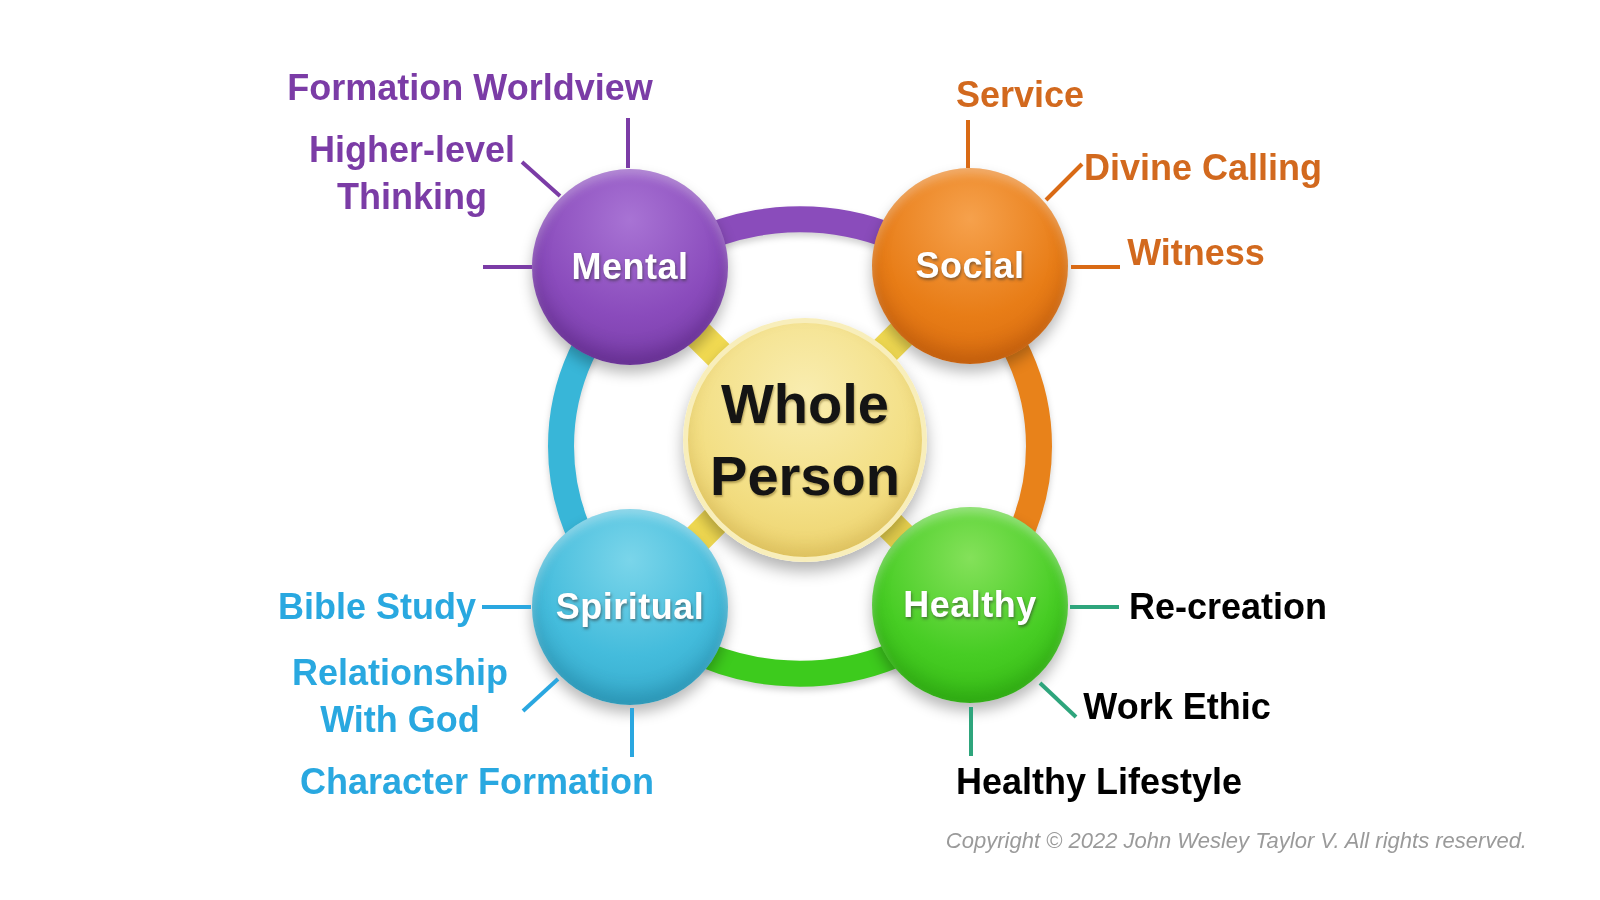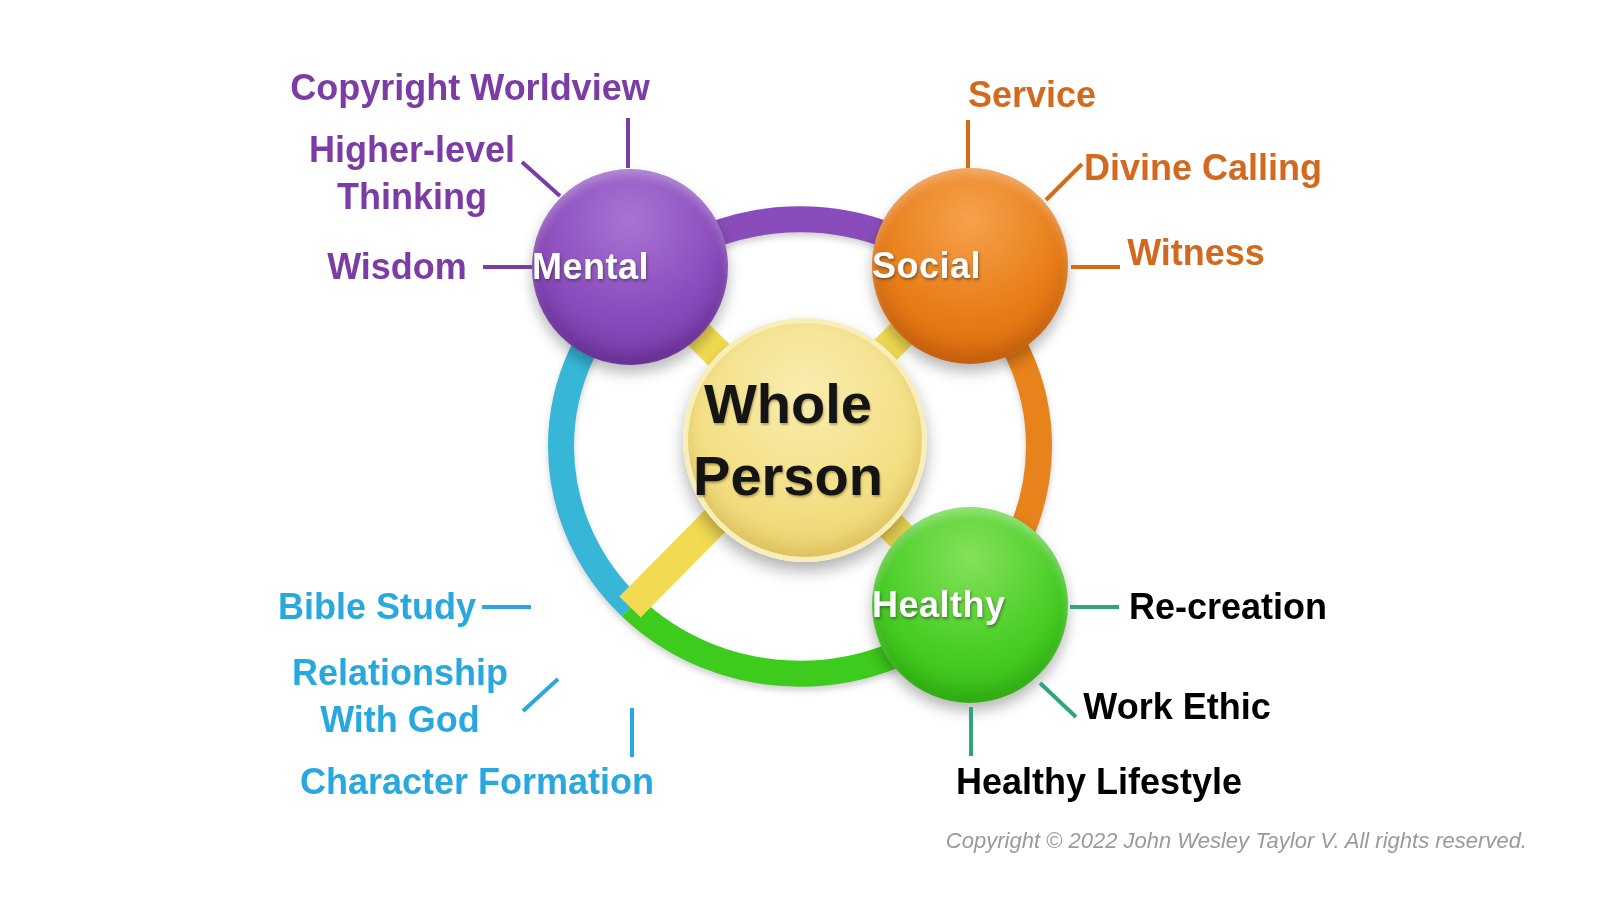--- a/index.html
+++ b/index.html
@@ -5,21 +5,21 @@
   html,body{margin:0;padding:0;background:#fff;}
   .stage{
     position:relative; width:1600px; height:900px; overflow:hidden;
     background:#ffffff;
     font-family:"Liberation Sans", sans-serif;
   }
   svg.layer{position:absolute;left:0;top:0;}
   
   .node{
     position:absolute; border-radius:50%;
-    display:flex; align-items:center; justify-content:flex-start;
+    display:flex; align-items:center; justify-content:center;
     box-shadow:0 8px 14px rgba(0,0,0,0.28);
   }
   .node .node-label{
     color:#fff; font-weight:bold; font-size:36px; letter-spacing:0.5px;
     text-shadow:1px 2px 3px rgba(50,50,50,0.55);
   }
   .node-mental{
     left:532px; top:169px; width:196px; height:196px;
     background:radial-gradient(circle at 50% 26%, #a873d4 0%, #8a4bbc 55%, #7238a0 100%);
     box-shadow:0 8px 14px rgba(0,0,0,0.28), inset 0 6px 10px rgba(255,255,255,0.30), inset 0 -12px 18px rgba(40,0,70,0.25);
@@ -57,21 +57,21 @@
     text-align:center; white-space:nowrap;
   }
   .spoke.wrap{white-space:normal;}
   .txt-purple{color:#7b3ca6;}
   .txt-orange{color:#d2691e;}
   .txt-blue{color:#29a8e0;}
   .txt-teal{color:#000000;}
   .lbl-m1{left:470px; top:88px;}
   .lbl-m2{left:412px; top:174px; width:250px;}
   .lbl-m3{left:397px; top:267px;}
-  .lbl-s1{left:1020px; top:95px;margin-left:12px;}
+  .lbl-s1{left:1020px; top:95px;}
   .lbl-s2{left:1203px; top:168px;}
   .lbl-s3{left:1196px; top:253px;}
   .lbl-p1{left:377px; top:607px;}
   .lbl-p2{left:400px; top:697px; width:255px;}
   .lbl-p3{left:477px; top:782px;}
   .lbl-h1{left:1228px; top:607px;}
   .lbl-h2{left:1177px; top:707px;}
   .lbl-h3{left:1099px; top:782px;}
   
   .copyright{
@@ -98,20 +98,23 @@
       <line x1="800" y1="435" x2="970" y2="605"></line>
     </g>
   </svg>
 
   <div class="node node-mental">
     <span class="node-label">Mental</span>
   </div>
   <div class="node node-social">
     <span class="node-label">Social</span>
   </div>
+  <div class="node node-spiritual">
+    <span class="node-label">Spiritual</span>
+  </div>
   <div class="node node-physical">
     <span class="node-label">Healthy</span>
   </div>
   <div class="node node-center">
     <span class="center-label">Whole Person</span>
   </div>
 
   <svg class="layer" width="1600" height="900">
     <g stroke="#7b3ca6" stroke-width="4">
       <line x1="628" y1="118" x2="628" y2="168"></line>
@@ -128,23 +131,22 @@
       <line x1="523" y1="711" x2="558" y2="679"></line>
       <line x1="632" y1="708" x2="632" y2="757"></line>
     </g>
     <g stroke="#2ea57c" stroke-width="4">
       <line x1="1070" y1="607" x2="1119" y2="607"></line>
       <line x1="1040" y1="683" x2="1076" y2="717"></line>
       <line x1="971" y1="707" x2="971" y2="756"></line>
     </g>
   </svg>
 
-  <div class="spoke txt-purple lbl-m1">Copyright Worldview</div>
+  <div class="spoke txt-purple lbl-m1">Formation Worldview</div>
   <div class="spoke txt-purple lbl-m2 wrap">Higher-level Thinking</div>
-  <div class="spoke txt-purple lbl-m3">Wisdom</div>
 
   <div class="spoke txt-orange lbl-s1">Service</div>
   <div class="spoke txt-orange lbl-s2">Divine Calling</div>
   <div class="spoke txt-orange lbl-s3">Witness</div>
 
   <div class="spoke txt-blue lbl-p1">Bible Study</div>
   <div class="spoke txt-blue lbl-p2 wrap">Relationship With God</div>
   <div class="spoke txt-blue lbl-p3">Character Formation</div>
 
   <div class="spoke txt-teal lbl-h1">Re-creation</div>

